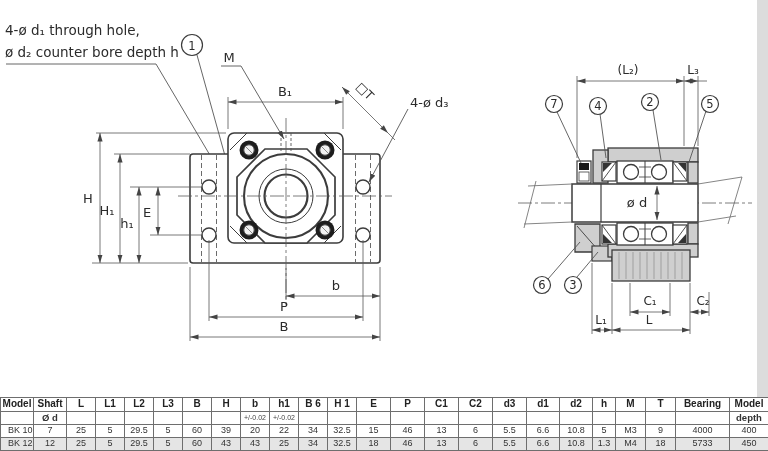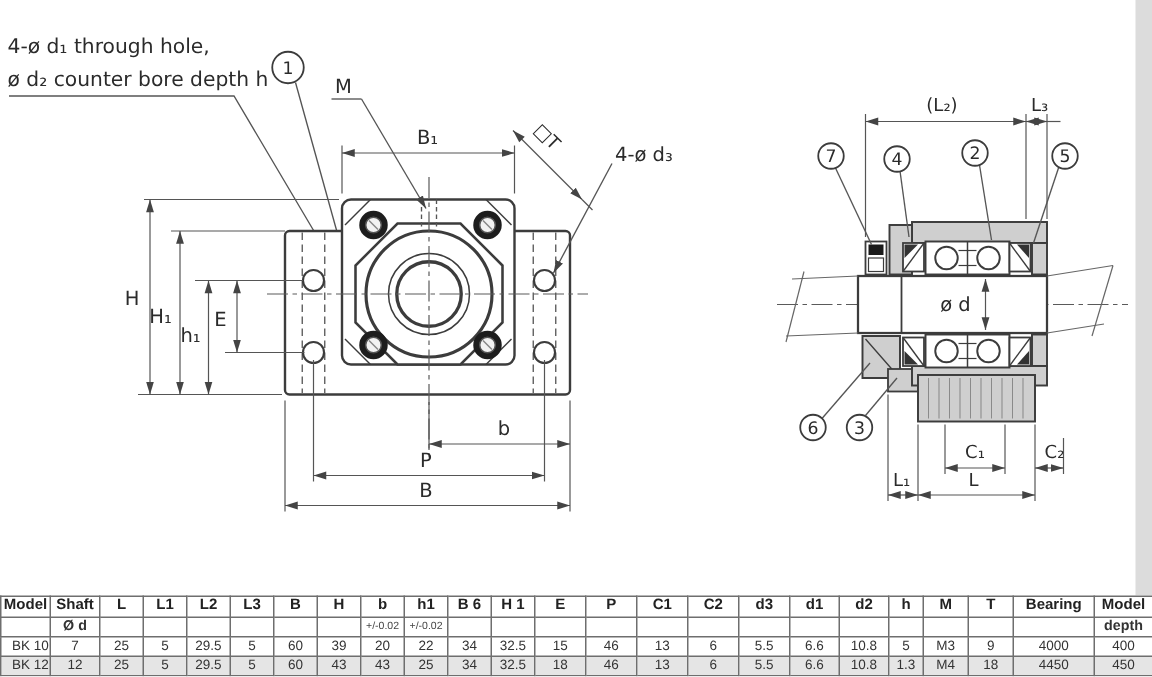--- a/index.html
+++ b/index.html
@@ -460,19 +460,19 @@
           <td>18</td>
           <td>46</td>
           <td>13</td>
           <td>6</td>
           <td>5.5</td>
           <td>6.6</td>
           <td>10.8</td>
           <td>1.3</td>
           <td>M4</td>
           <td>18</td>
-          <td>4450</td>
+          <td>5733</td>
           <td>450</td>
         </tr>
       </tbody>
 </table>
 
 </div>
 
 </body></html>

